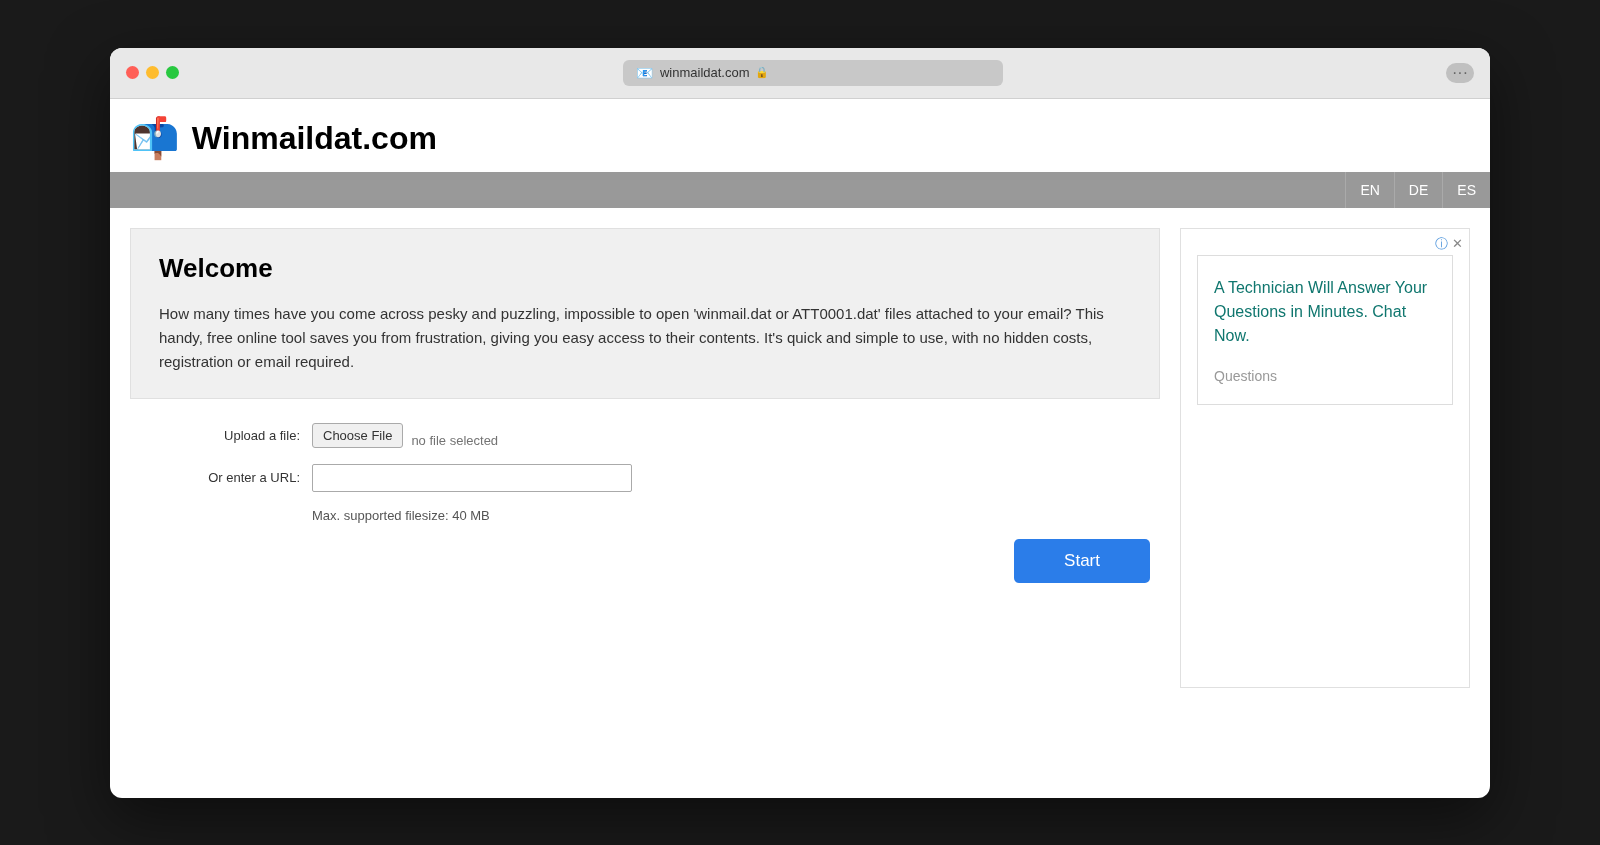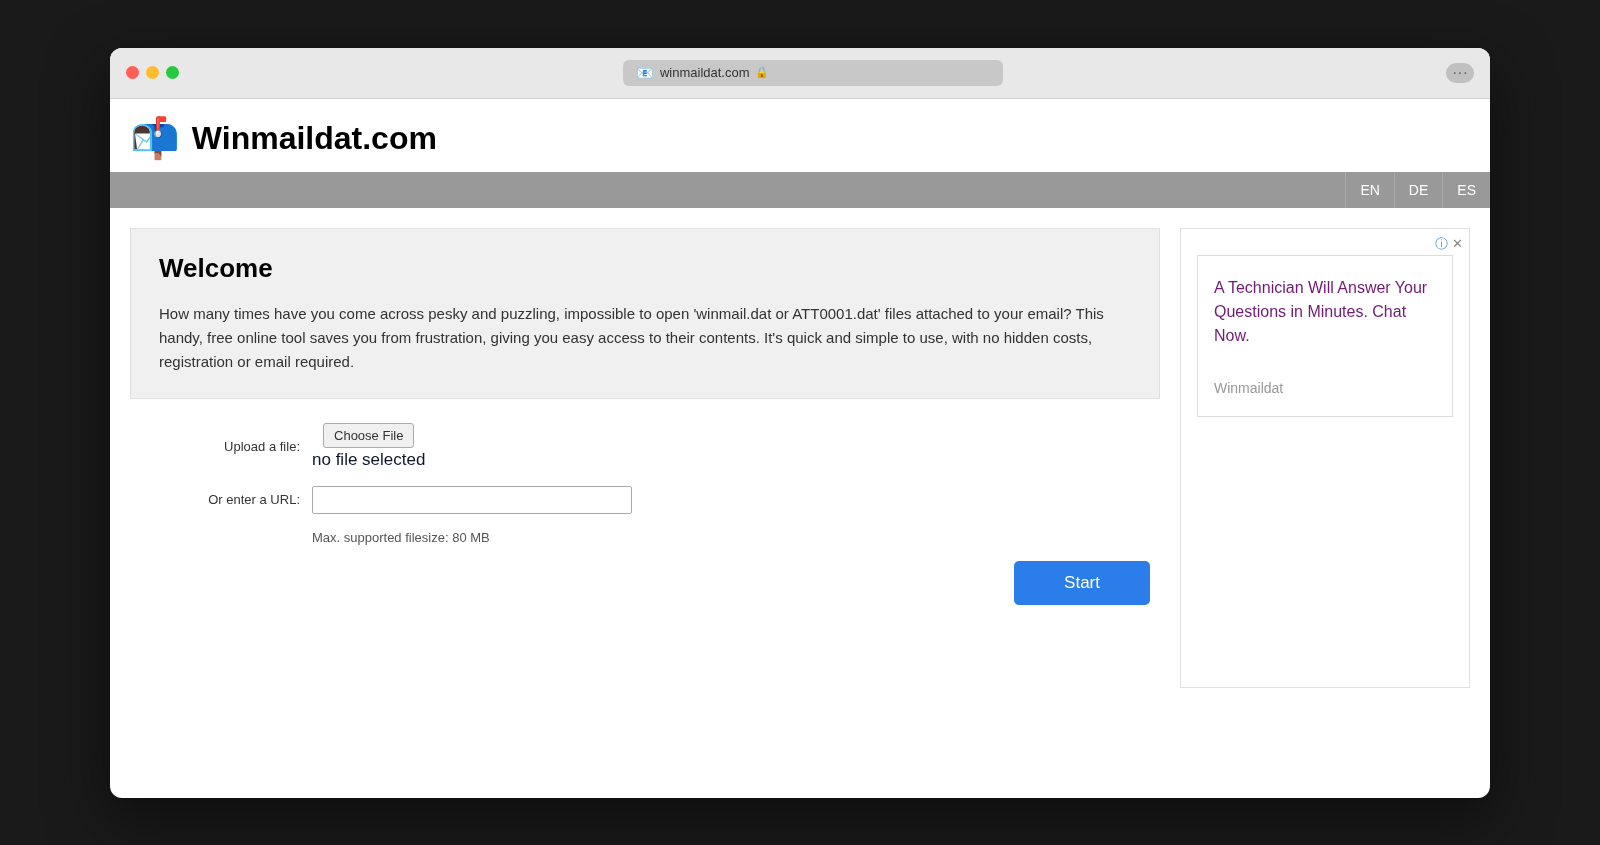--- a/index.html
+++ b/index.html
@@ -195,38 +195,37 @@
     .form-label {
       font-size: 13px;
       color: #333;
       width: 160px;
       text-align: right;
       flex-shrink: 0;
     }
 
     .file-input-area {
       display: flex;
-      align-items: center;
-      gap: 2px;
-      flex-direction: column;
+      align-items: flex-end;
+      gap: 8px;
     }
 
     .choose-file-btn {
       background: #f0f0f0;
       border: 1px solid #aaa;
       padding: 4px 10px;
       font-size: 13px;
       cursor: pointer;
       border-radius: 3px;
       color: #333;
     }
 
     .no-file-text {
-      font-size: 17px;
-      color: #0f172a;
+      font-size: 13px;
+      color: #737373;
     }
 
     .url-input {
       width: 320px;
       padding: 5px 8px;
       border: 1px solid #aaa;
       font-size: 14px;
       border-radius: 2px;
     }
 
@@ -299,23 +298,23 @@
     .ad-headline {
       font-size: 26px;
       font-weight: bold;
       color: #1a1a1a;
       line-height: 1.25;
       margin-bottom: 20px;
     }
 
     .ad-subtext {
       font-size: 16px;
-      color: #701a75;
+      color: #0f766e;
       line-height: 1.5;
-      margin-bottom: 32px;
+      margin-bottom: 20px;
     }
 
     .ad-brand {
       font-size: 14px;
       color: #999;
     }
   </style>
 </head>
 <body>
 
@@ -366,34 +365,34 @@
             <label class="form-label">Upload a file:</label>
             <div class="file-input-area">
               <button class="choose-file-btn">Choose File</button>
               <span class="no-file-text">no file selected</span>
             </div>
           </div>
           <div class="form-row">
             <label class="form-label">Or enter a URL:</label>
             <input type="text" class="url-input" placeholder="" style="">
           </div>
-          <div class="max-filesize">Max. supported filesize: 80 MB</div>
+          <div class="max-filesize">Max. supported filesize: 40 MB</div>
           <div class="start-btn-row">
             <button class="start-btn">Start</button>
           </div>
         </div>
       </div>
 
       <div class="main-right">
         <div class="ad-container">
           <div class="ad-controls">
             <span class="ad-info-icon">ⓘ</span>
             <span class="ad-close-icon">✕</span>
           </div>
           <div class="ad-inner">
             <div class="ad-subtext">A Technician Will Answer Your Questions in Minutes. Chat Now.</div>
-            <div class="ad-brand">Winmaildat</div>
+            <div class="ad-brand">Questions</div>
           </div>
         </div>
       </div>
     </div>
   </div>
 </div>
 
 </body></html>

